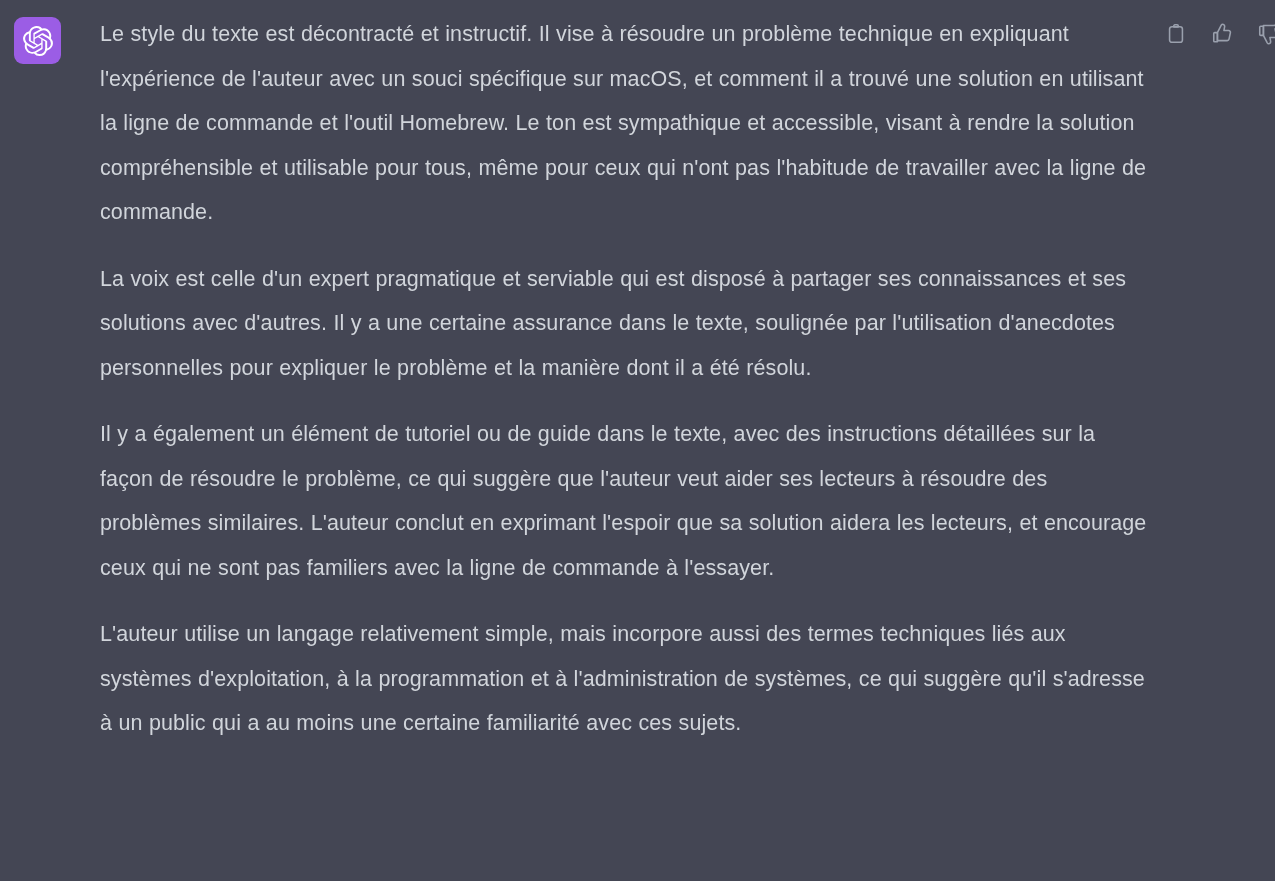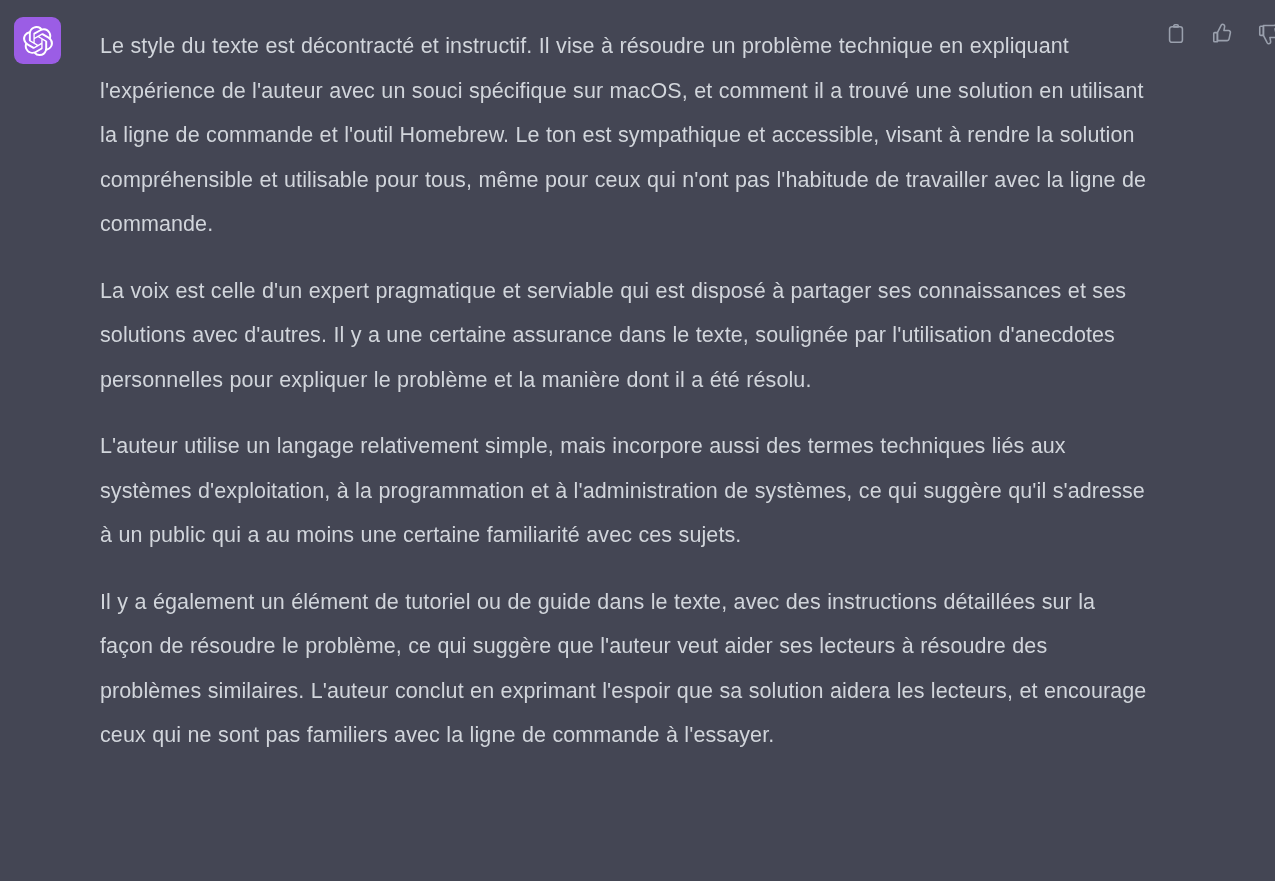--- a/index.html
+++ b/index.html
@@ -42,21 +42,21 @@
     width: 30px;
     height: 30px;
   }
 
   
   .message-body {
     position: absolute;
     left: 100px;
     top: 0;
     width: 1050px;
-    padding-top: 24px;
+    padding-top: 12px;
     box-sizing: border-box;
   }
   .message-body p {
     margin: 0 0 22px 0;
     color: #d1d5db;
     font-size: 21.5px;
     line-height: 44.5px;
     letter-spacing: 0.1px;
     font-weight: 400;
     word-spacing: 0.3px;
@@ -105,22 +105,22 @@
     <span>
       <svg viewBox="0 0 24 24" aria-hidden="true">
         <path fill="#ffffff" d="M22.282 9.821a5.985 5.985 0 0 0-.516-4.91 6.046 6.046 0 0 0-6.51-2.9A6.065 6.065 0 0 0 4.981 4.18a5.985 5.985 0 0 0-3.998 2.9 6.046 6.046 0 0 0 .743 7.097 5.98 5.98 0 0 0 .51 4.911 6.051 6.051 0 0 0 6.515 2.9A5.985 5.985 0 0 0 13.26 24a6.056 6.056 0 0 0 5.772-4.206 5.99 5.99 0 0 0 3.997-2.9 6.056 6.056 0 0 0-.747-7.073zM13.26 22.43a4.476 4.476 0 0 1-2.876-1.04l.141-.081 4.779-2.758a.795.795 0 0 0 .392-.681v-6.737l2.02 1.168a.071.071 0 0 1 .038.052v5.583a4.504 4.504 0 0 1-4.494 4.494zM3.6 18.304a4.47 4.47 0 0 1-.535-3.014l.142.085 4.783 2.759a.771.771 0 0 0 .78 0l5.843-3.369v2.332a.8.8 0 0 1-.31.566l-4.833 2.787A4.504 4.504 0 0 1 3.6 18.304zM2.34 7.896a4.485 4.485 0 0 1 2.366-1.973V11.6a.766.766 0 0 0 .388.676l5.815 3.355-2.02 1.168a.076.076 0 0 1-.071 0l-4.83-2.786A4.504 4.504 0 0 1 2.34 7.872zm16.597 3.855-5.833-3.387L15.119 7.2a.076.076 0 0 1 .071 0l4.83 2.791a4.494 4.494 0 0 1-.676 8.105v-5.678a.79.79 0 0 0-.407-.667zm2.01-3.023-.141-.085-4.774-2.782a.776.776 0 0 0-.785 0L9.409 9.23V6.897a.066.066 0 0 1 .028-.061l4.83-2.787a4.5 4.5 0 0 1 6.68 4.66zM8.309 12.863l-2.02-1.164a.08.08 0 0 1-.038-.057V6.075a4.5 4.5 0 0 1 7.375-3.453l-.142.08L8.704 5.46a.795.795 0 0 0-.39.68zm1.097-2.365 2.602-1.5 2.607 1.5v2.999l-2.597 1.5-2.607-1.5z"></path>
       </svg>
     </span>
   </div>
 
   <div class="message-body">
     <p>Le style du texte est décontracté et instructif. Il vise à résoudre un problème technique en expliquant l'expérience de l'auteur avec un souci spécifique sur macOS, et comment il a trouvé une solution en utilisant la ligne de commande et l'outil Homebrew. Le ton est sympathique et accessible, visant à rendre la solution compréhensible et utilisable pour tous, même pour ceux qui n'ont pas l'habitude de travailler avec la ligne de commande.</p>
     <p>La voix est celle d'un expert pragmatique et serviable qui est disposé à partager ses connaissances et ses solutions avec d'autres. Il y a une certaine assurance dans le texte, soulignée par l'utilisation d'anecdotes personnelles pour expliquer le problème et la manière dont il a été résolu.</p>
+    <p>Il y a également un élément de tutoriel ou de guide dans le texte, avec des instructions détaillées sur la façon de résoudre le problème, ce qui suggère que l'auteur veut aider ses lecteurs à résoudre des problèmes similaires. L'auteur conclut en exprimant l'espoir que sa solution aidera les lecteurs, et encourage ceux qui ne sont pas familiers avec la ligne de commande à l'essayer.</p>
     <p>L'auteur utilise un langage relativement simple, mais incorpore aussi des termes techniques liés aux systèmes d'exploitation, à la programmation et à l'administration de systèmes, ce qui suggère qu'il s'adresse à un public qui a au moins une certaine familiarité avec ces sujets.</p>
-    <p>Il y a également un élément de tutoriel ou de guide dans le texte, avec des instructions détaillées sur la façon de résoudre le problème, ce qui suggère que l'auteur veut aider ses lecteurs à résoudre des problèmes similaires. L'auteur conclut en exprimant l'espoir que sa solution aidera les lecteurs, et encourage ceux qui ne sont pas familiers avec la ligne de commande à l'essayer.</p>
   </div>
 
   <div class="actions">
 
     <button class="action-btn" title="Copier">
       <span>
         <svg viewBox="0 0 24 24" aria-hidden="true">
           <rect x="5" y="4" width="14" height="17" rx="2.5"></rect>
           <path d="M9.5 4.2V3.3a1.3 1.3 0 0 1 1.3-1.3h2.4a1.3 1.3 0 0 1 1.3 1.3v.9z"></path>
         </svg>

